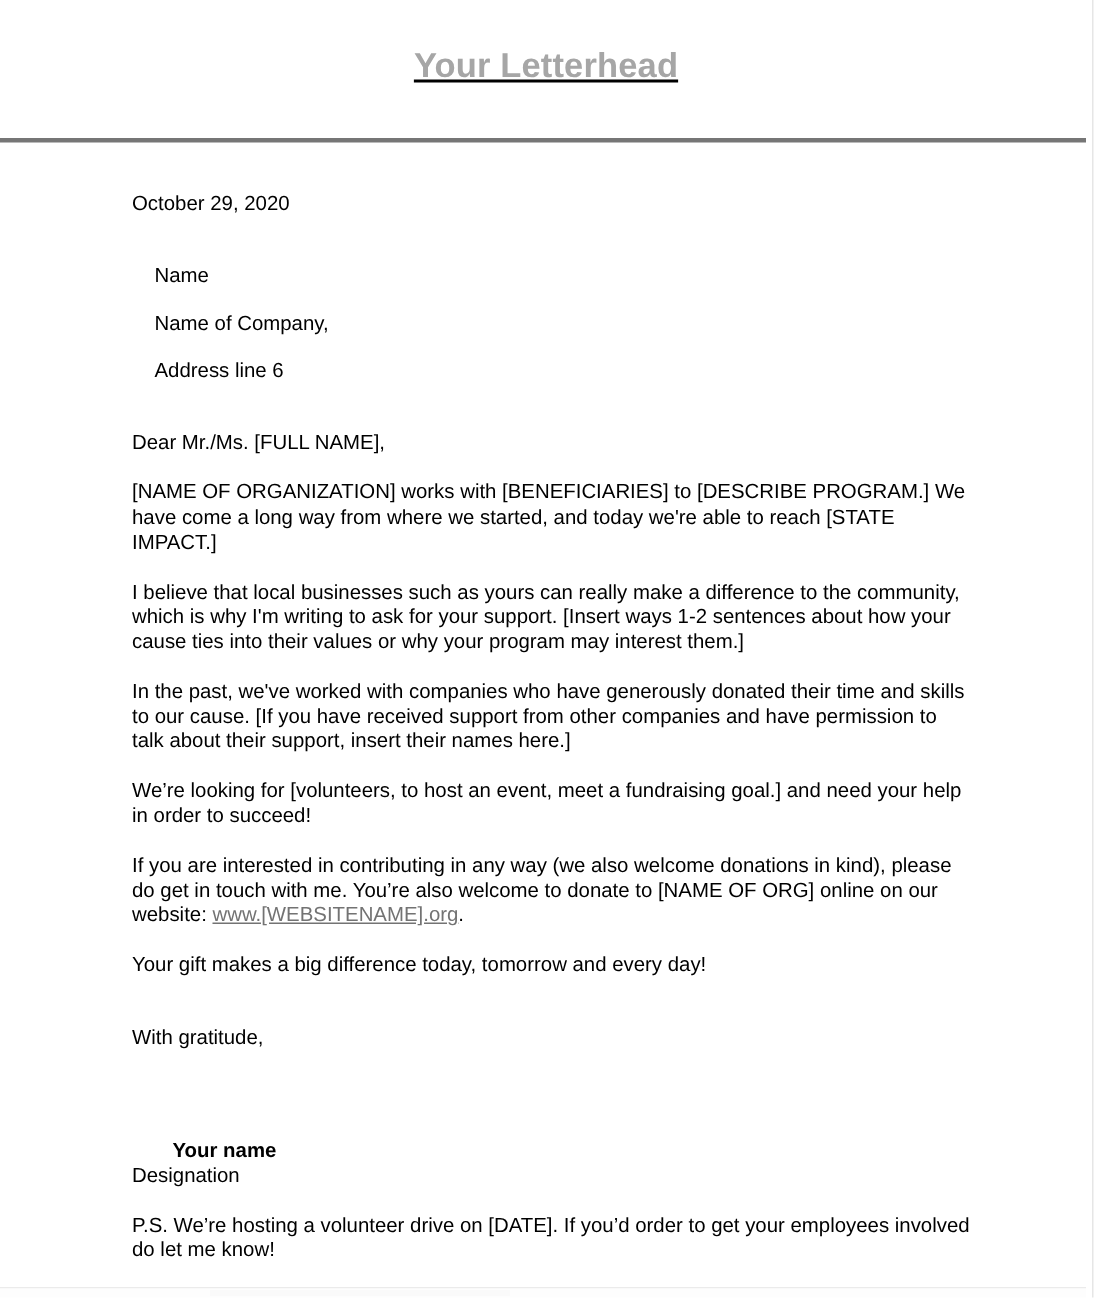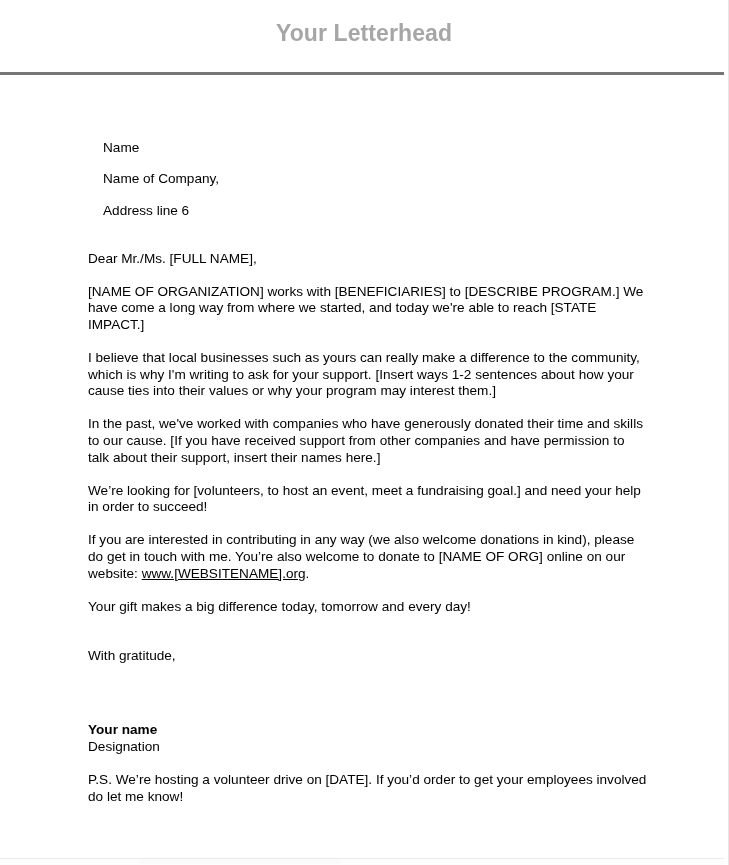--- a/index.html
+++ b/index.html
@@ -19,26 +19,27 @@
     position: relative;
     width: 729px;
     height: 865px;
     background: #ffffff;
     box-sizing: border-box;
     border-right: 1px solid #e6e6e6;
   }
 
   
   .letterhead-header {
-    height: 72px;
+    height: 92px;
     display: flex;
     align-items: center;
     justify-content: center;
     box-sizing: border-box;
     padding-bottom: 6px;
+    text-decoration: underline;
   }
   .letterhead-title {
     font-size: 23px;
     font-weight: bold;
     color: #a6a6a6;
     letter-spacing: 0.1px;
     text-align: center;
     white-space: nowrap;
   }
 
@@ -67,24 +68,24 @@
   .date-line { margin: 0; }
 
   .addr-line { margin: 15px; }
 
   .para {
     margin: 0;
     max-width: 560px;
   }
   .para.wide { max-width: 562px; }
 
-  .bold { font-weight: bold; }
+  .bold { font-weight: bold; margin-left: 27px; }
 
   .weblink {
-    color: #000000;
+    color: #737373;
   }
 
   
   .page-break {
     position: absolute;
     left: 0;
     top: 858px;
     width: 724px;
     height: 1px;
     background: #ebebeb;
@@ -114,20 +115,21 @@
   <div class="letterhead-header">
     <div class="letterhead-title">Your Letterhead</div>
   </div>
 
   <div class="header-rule"></div>
 
   <div class="letter-body">
 
     <div class="spacer-top"></div>
 
+    <div class="date-line">October 29, 2020</div>
 
     <div class="gap"></div>
 
     <div>
       <div class="addr-line">Name</div>
       <div class="addr-line">Name of Company,</div>
       <div class="addr-line">Address line 6</div>
     </div>
 
     <div class="gap"></div>

